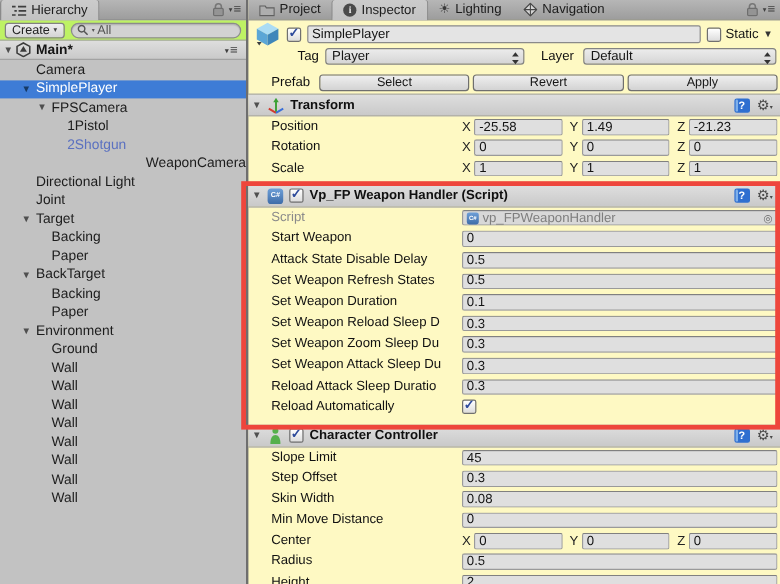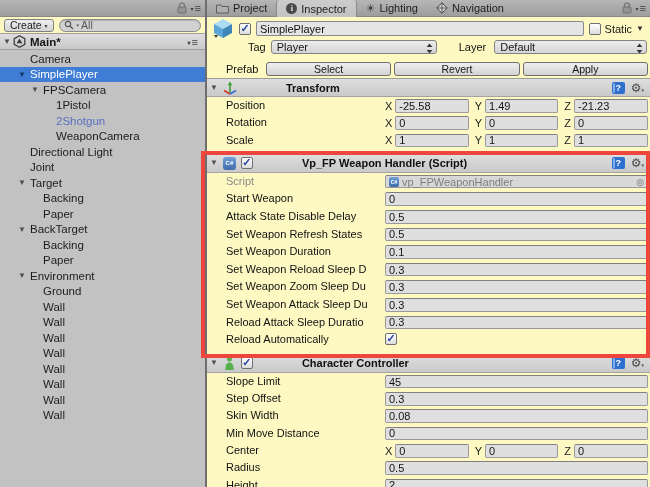--- a/index.html
+++ b/index.html
@@ -12,21 +12,21 @@
   .tab{display:flex;align-items:center;gap:4px;padding:0 9px;font-size:11px;color:#1c1c1c;white-space:nowrap;}
   .tab.active{background:linear-gradient(#cccccc,#c2c2c2);border-left:1px solid #8a8a8a;
               border-right:1px solid #8a8a8a;border-radius:3px 3px 0 0;margin-bottom:-1px;}
   .bar-right{margin-left:auto;display:flex;align-items:center;gap:4px;padding-right:4px;}
   .menu-ic{display:flex;align-items:center;color:#3f3f3f;}
   .menu-ic .tri{font-size:6px;margin-right:1px;}
   .menu-ic .lines{font-size:11px;font-weight:bold;}
   
   .hierarchy{position:absolute;left:0;top:0;width:205px;height:487px;background:#c2c2c2;}
   .h-toolbar{height:17px;display:flex;align-items:center;gap:5px;padding:0 4px;
-             background:#fef9c3;border-bottom:1px solid #9f9f9f;}
+             background:#bef264;border-bottom:1px solid #9f9f9f;}
   .create-btn{display:flex;align-items:center;gap:3px;height:13px;padding:0 5px;font-size:10.5px;
               background:linear-gradient(#eee,#d4d4d4);border:1px solid #828282;border-radius:3px;color:#222;}
   .create-btn .tri{font-size:6px;color:#444;}
   .search{flex:1;height:13px;display:flex;align-items:center;gap:2px;padding:0 6px 0 4px;
           background:#d2d2d2;border:1px solid #8b8b8b;border-radius:7px;box-shadow:inset 0 1px 1px rgba(0,0,0,.15);}
   .search .txt{font-size:10.5px;color:#555;}
   .search .tri{font-size:5px;color:#555;}
   .scene-row{height:16px;display:flex;align-items:center;position:relative;padding-left:30px;
              background:linear-gradient(#dedede,#c9c9c9);border-bottom:1px solid #a2a2a2;
              font-weight:bold;font-size:11.5px;color:#151515;}
@@ -51,30 +51,30 @@
   .static-group{display:flex;align-items:center;gap:4px;flex:none;padding-right:2px;}
   .static-group .lbl-s{font-size:11px;color:#161616;}
   .static-group .dd{font-size:8px;color:#333;}
   .tagrow{height:17px;display:flex;align-items:center;padding:1px 2px 0 41px;font-size:11px;}
   .dropdown{position:relative;height:14px;background:linear-gradient(#ececec,#d5d5d5);
             border:1px solid #828282;border-radius:3px;display:flex;align-items:center;
             padding:0 14px 0 5px;font-size:11px;color:#161616;}
   .dropdown .ud{position:absolute;right:3px;top:2px;}
   .dd-tag{width:166px;margin-left:5px;}
   .dd-layer{flex:1;margin-left:8px;margin-right:1px;}
-  .lab-layer{margin-left:22px;}
+  .lab-layer{margin-left:14px;}
   .prefabrow{height:17px;display:flex;align-items:center;padding:1px 2px 2px 19px;font-size:11px;margin-top:6px;}
   .pbtn{flex:1;height:14px;margin-left:3px;background:linear-gradient(#efefef,#d3d3d3);
         border:1px solid #6f6f6f;border-radius:3px;display:flex;align-items:center;justify-content:center;
         font-size:10.5px;color:#161616;}
   
   .csec{position:relative;border-top:1px solid #9c9c9c;}
   .chead{height:18px;display:flex;align-items:center;gap:5px;padding:0 4px 0 3px;
          background:linear-gradient(#dedede,#c9c9c9);border-bottom:1px solid #a3a3a3;}
-  .chead .ctitle{font-size:11px;font-weight:bold;color:#101010;white-space:nowrap;margin-left:44px;}
+  .chead .ctitle{font-size:11px;font-weight:bold;color:#101010;white-space:nowrap;}
   .hicons{margin-left:auto;display:flex;align-items:center;gap:6px;padding-right:2px;}
   .gear{font-size:12px;color:#4a4a4a;line-height:1;display:flex;align-items:flex-start;}
   .gear .tri{font-size:5px;margin-top:6px;color:#4a4a4a;}
   .book{width:13px;height:12px;background:#2f6fd0;border-radius:2px;position:relative;
         display:flex;align-items:center;justify-content:center;color:#fff;font-size:9px;font-weight:bold;}
   .book:before{content:"";position:absolute;left:1px;top:1px;bottom:1px;width:2px;background:#7fb0ea;border-radius:1px;}
   .cbody{padding:2px 0 3px;}
   .crow{height:17.3px;display:flex;align-items:flex-start;padding:0 2px 0 19px;}
   .annotated .crow{height:17.6px;}
   .crow .lbl{width:159px;flex:none;font-size:11px;color:#111;white-space:nowrap;overflow:hidden;}
@@ -104,20 +104,28 @@
            font-size:8px;font-weight:bold;display:flex;align-items:center;justify-content:center;font-family:"Liberation Serif",serif;}
   .sun{font-size:11px;color:#3a3a3a;line-height:1;}
 </style>
 </head>
 <body>
 
 <div class="root">
 
   <div class="hierarchy">
     <div class="tabbar">
+      <div class="tab active">
+        <span class="ic">
+          <svg width="12" height="10" viewBox="0 0 12 10">
+              <path d="M0 1.5 H3 M5 1.5 H12 M2 5 H4 M5.5 5 H12 M0 8.5 H3 M5 8.5 H12" stroke="#3f3f3f" stroke-width="1.4" fill="none"></path>
+            </svg>
+        </span>
+        <span>Hierarchy</span>
+      </div>
       <div class="bar-right">
         <span class="ic">
           <svg width="10" height="12" viewBox="0 0 10 12">
               <path d="M2.5 5.2 V3.6 a2.5 2.5 0 0 1 5 0 V5.2" fill="none" stroke="#777" stroke-width="1.3"></path>
               <rect x="1" y="5" width="8" height="6" rx="1" fill="#949494" stroke="#6e6e6e"></rect>
             </svg>
         </span>
         <span class="menu-ic">
             <span class="tri">▾</span>
             <span class="lines">≡</span>
@@ -167,21 +175,21 @@
         <div class="trow" style="padding-left: 43px;">
           <span class="fold" style="left: 31px;">▼</span>
           <span class="tlabel">FPSCamera</span>
         </div>
         <div class="trow" style="padding-left: 56px;">
           <span class="tlabel">1Pistol</span>
         </div>
         <div class="trow" style="padding-left: 56px;">
           <span class="tlabel prefab">2Shotgun</span>
         </div>
-        <div class="trow" style="padding-left: 56px;">
+        <div class="trow" style="padding-left: 56px; justify-content: flex-end;">
           <span class="tlabel">WeaponCamera</span>
         </div>
         <div class="trow" style="padding-left: 30px;">
           <span class="tlabel">Directional Light</span>
         </div>
         <div class="trow" style="padding-left: 30px;">
           <span class="tlabel">Joint</span>
         </div>
         <div class="trow" style="padding-left: 30px;">
           <span class="fold" style="left: 18px;">▼</span>

